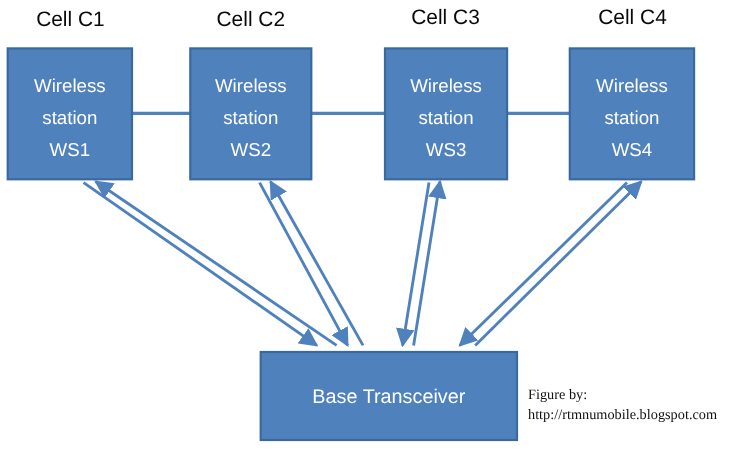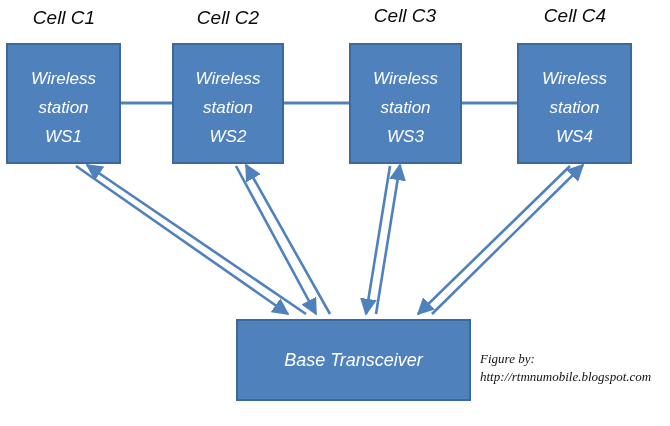--- a/index.html
+++ b/index.html
@@ -11,21 +11,20 @@
     width: 670px;
     height: 426px;
     font-family: "Liberation Sans", sans-serif;
     overflow: hidden;
   }
   #diagram-root {
     position: relative;
     width: 670px;
     height: 426px;
     background: #ffffff;
-    font-style: italic;
   }
   svg#diagram-svg {
     position: absolute;
     left: 0;
     top: 0;
     width: 670px;
     height: 426px;
     display: block;
   }
   .cell-label {

